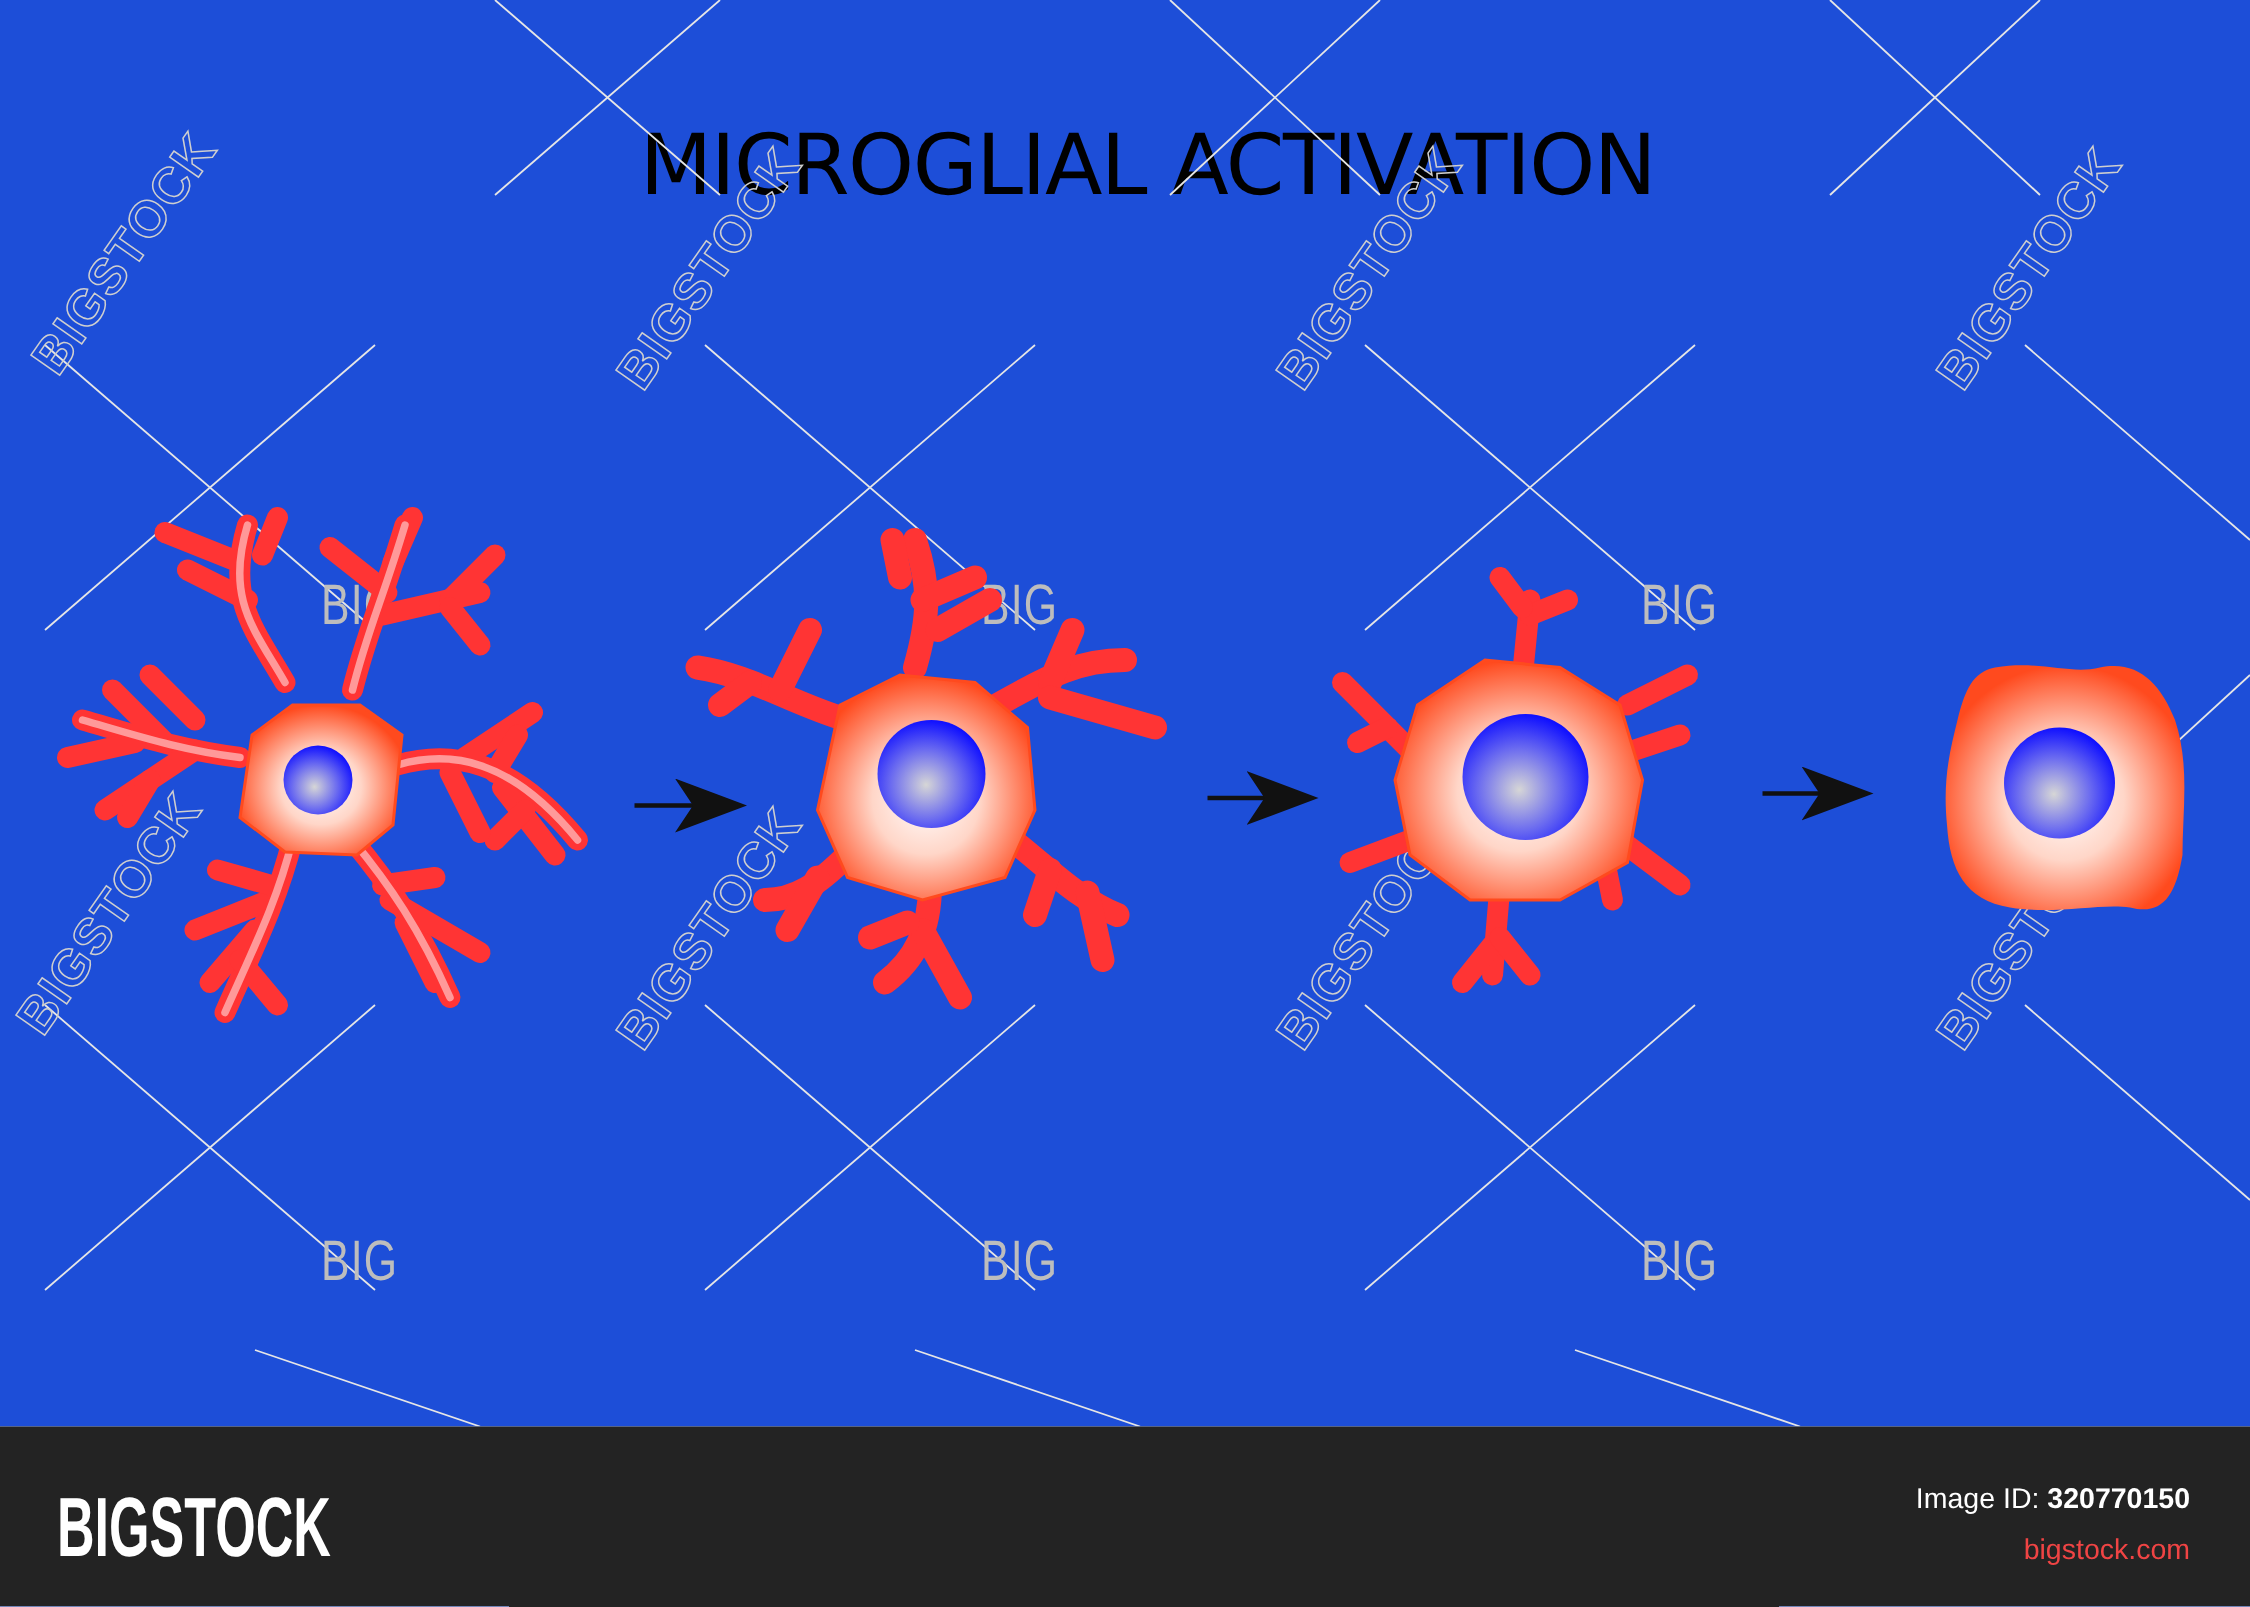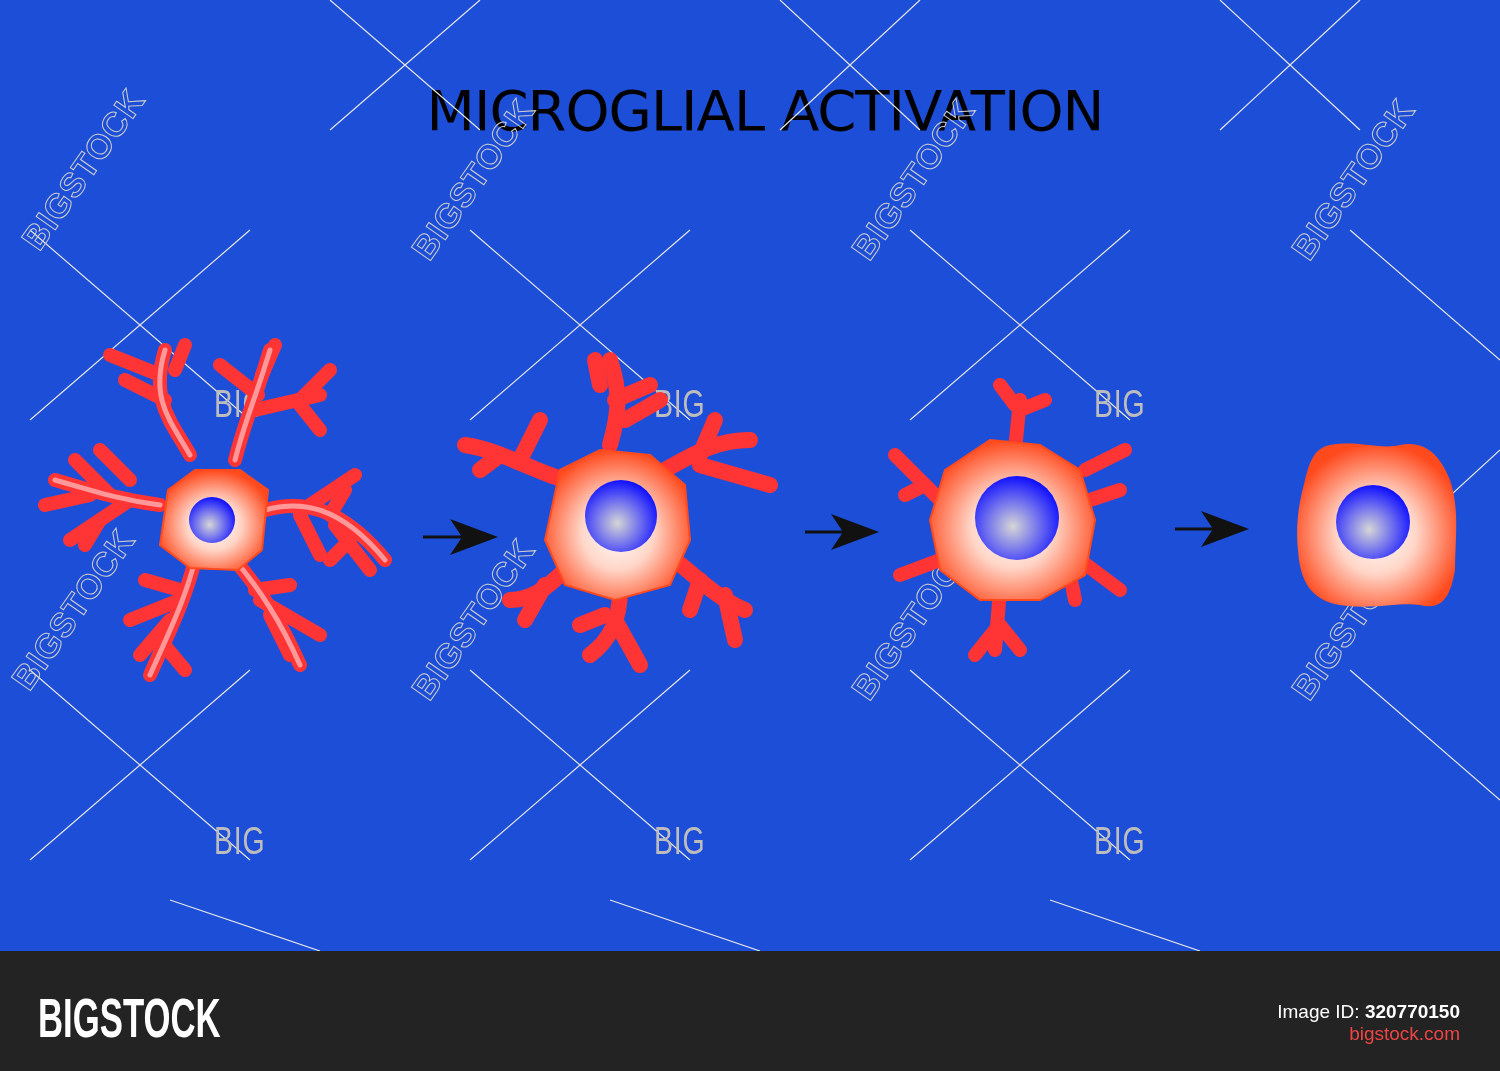--- a/index.html
+++ b/index.html
@@ -5,21 +5,21 @@
   html,body{margin:0;padding:0;}
   body{width:1500px;height:1071px;position:relative;overflow:hidden;background:#ffffff;font-family:"Liberation Sans",sans-serif;}
   .canvas{position:absolute;left:0;top:0;width:1500px;height:951px;background:#1d4ed8;}
   .title{position:absolute;left:0;top:78px;width:1530px;text-align:center;font-family:"DejaVu Sans",sans-serif;font-size:56px;letter-spacing:-1px;color:#000;font-weight:normal;}
   .wm-lines{position:absolute;left:0;top:0;}
   .wm{position:absolute;color:#c8c8c8;font-family:"Liberation Sans",sans-serif;font-size:34px;font-weight:bold;letter-spacing:1px;}
   .wm.rot{transform:rotate(-55deg);transform-origin:center;color:transparent;-webkit-text-stroke:1px #cfcfcf;}
   .wm.flat{color:#bdbdbd;font-size:38px;font-weight:normal;transform:scaleX(0.75);transform-origin:left;}
   .footer{position:absolute;left:0;top:951px;width:1500px;height:120px;background:#232323;}
   .footer .logo{position:absolute;left:38px;top:34px;color:#fff;font-family:"Liberation Sans",sans-serif;font-size:56px;font-weight:bold;transform:scaleX(0.62);transform-origin:left;letter-spacing:0px;}
-  .footer .imgid{position:absolute;right:40px;top:38px;color:#fff;font-size:19px;margin-top:12px;}
+  .footer .imgid{position:absolute;right:40px;top:38px;color:#fff;font-size:19px;}
   .footer .imgid b{font-weight:bold;}
   .footer .site{position:absolute;right:40px;top:72px;color:#ef4444;font-size:19px;}
   svg{position:absolute;left:0;top:0;}
 </style>
 </head>
 <body>
 
 <div class="canvas">
 
   <div class="title">MICROGLIAL ACTIVATION</div>

